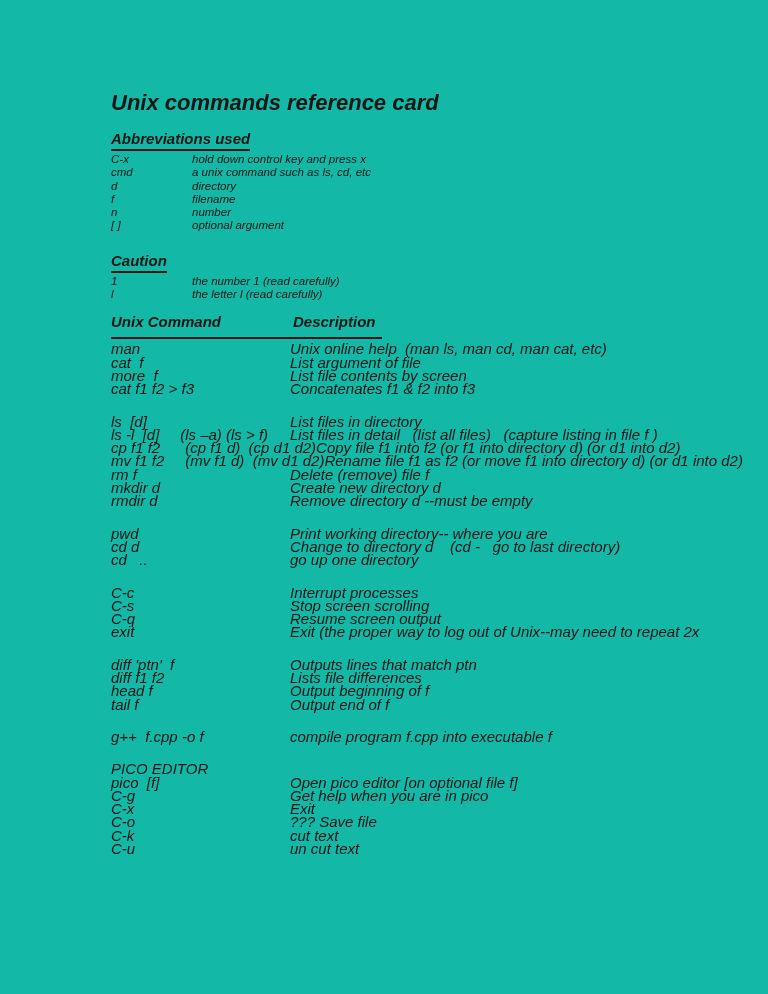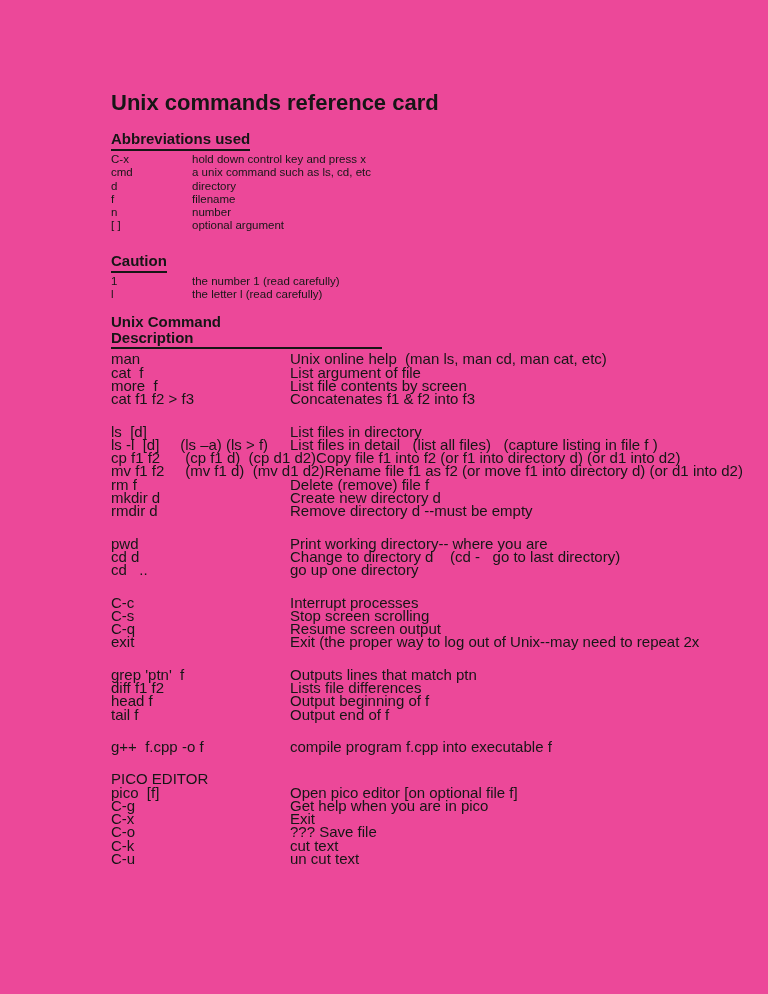--- a/index.html
+++ b/index.html
@@ -5,22 +5,23 @@
   * { margin:0; padding:0; box-sizing:border-box; }
   html, body { background:#ffffff; }
   body {
     width:768px; height:994px;
     font-family:"Liberation Sans", sans-serif;
     color:#161616;
   }
   .page {
     position:relative;
     width:768px; height:994px;
-    background:#ec4899;
+    background:#14b8a6;
     overflow:hidden;
+    font-style:italic;
   }
   .content {
     position:absolute;
     left:111px; top:90px;
     width:645px;
   }
   .doc-title {
     font-size:22px;
     line-height:25px;
     font-weight:700;
@@ -49,23 +50,22 @@
   .abbr-rows .c1 { width:81px; }
   .cmd-rows .c1 { min-width:179px; }
   .cmd-header {
     display:flex;
     width:271px;
     margin-top:13px;
     font-size:15px;
     line-height:16px;
     font-weight:700;
     border-bottom:2px solid #161616;
-    padding-bottom:1px;
+    padding-bottom:7px;
     white-space:pre;
-    flex-direction:column;
   }
   .cmd-header .hcol1 { width:182px; flex:0 0 auto; }
   .groups {
     padding-top:3px;
     font-size:15px;
     line-height:13.3px;
   }
   .group + .group { margin-top:19px; }
 </style>
 </head>
@@ -121,21 +121,21 @@
           <div class="row"><span class="c1">cd d</span><span class="c2">Change to directory d    (cd -   go to last directory)</span></div>
           <div class="row"><span class="c1">cd   ..</span><span class="c2">go up one directory</span></div>
         </div>
         <div class="group">
           <div class="row"><span class="c1">C-c</span><span class="c2">Interrupt processes</span></div>
           <div class="row"><span class="c1">C-s</span><span class="c2">Stop screen scrolling</span></div>
           <div class="row"><span class="c1">C-q</span><span class="c2">Resume screen output</span></div>
           <div class="row"><span class="c1">exit</span><span class="c2">Exit (the proper way to log out of Unix--may need to repeat 2x</span></div>
         </div>
         <div class="group">
-          <div class="row"><span class="c1">grep 'ptn'  f</span><span class="c2">Outputs lines that match ptn</span></div>
+          <div class="row"><span class="c1">diff 'ptn'  f</span><span class="c2">Outputs lines that match ptn</span></div>
           <div class="row"><span class="c1">diff f1 f2</span><span class="c2">Lists file differences</span></div>
           <div class="row"><span class="c1">head f</span><span class="c2">Output beginning of f</span></div>
           <div class="row"><span class="c1">tail f</span><span class="c2">Output end of f</span></div>
         </div>
         <div class="group">
           <div class="row"><span class="c1">g++  f.cpp -o f</span><span class="c2">compile program f.cpp into executable f</span></div>
         </div>
         <div class="group">
           <div class="row"><span class="c1">PICO EDITOR</span><span class="c2"></span></div>
           <div class="row"><span class="c1">pico  [f]</span><span class="c2">Open pico editor [on optional file f]</span></div>

